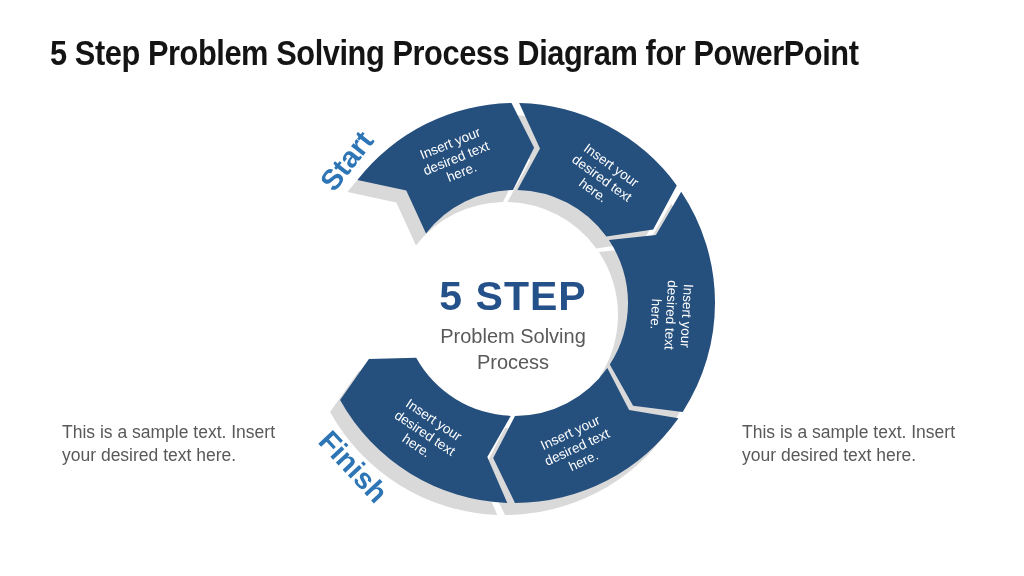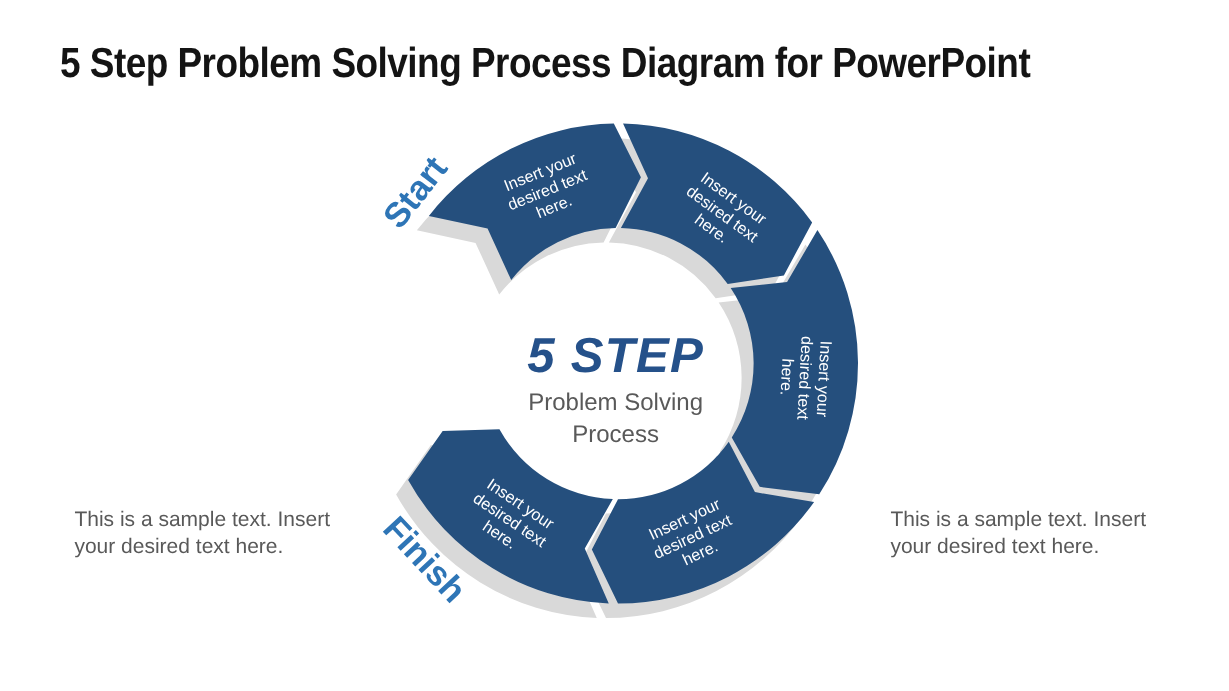--- a/index.html
+++ b/index.html
@@ -27,21 +27,21 @@
   .marker{
     position:absolute;font-size:29px;font-weight:700;color:#2E75B6;white-space:nowrap;
   }
   .marker.start{left:347px;top:161px;transform:translate(-50%,-50%) rotate(-52deg);}
   .marker.finish{left:353px;top:467px;transform:translate(-50%,-50%) rotate(47deg);}
   .center-text{
     position:absolute;left:513px;top:326px;width:300px;
     transform:translate(-50%,-50%);text-align:center;
   }
   .center-heading{
-    font-size:41px;font-weight:700;color:#25518A;letter-spacing:1px;white-space:nowrap;font-style:italic;
+    font-size:41px;font-weight:700;color:#25518A;letter-spacing:1px;white-space:nowrap;
   }
   .center-sub{
     width:172px;margin:3px auto 4px;
     font-size:20px;color:#595959;line-height:1.3;
   }
   .note{
     position:absolute;font-size:17.5px;color:#595959;
     text-align:left;line-height:1.33;
   }
   .note-left{left:62px;top:421px;width:222px;}

